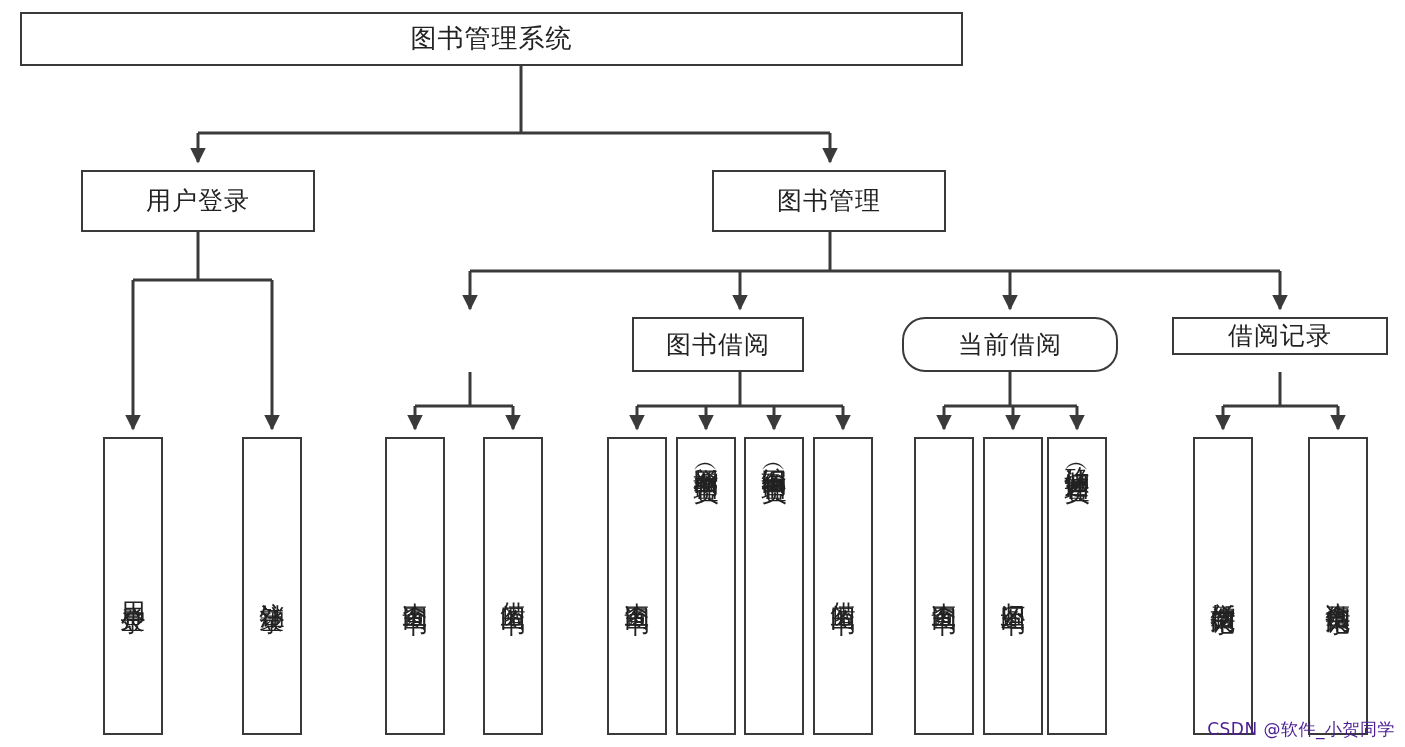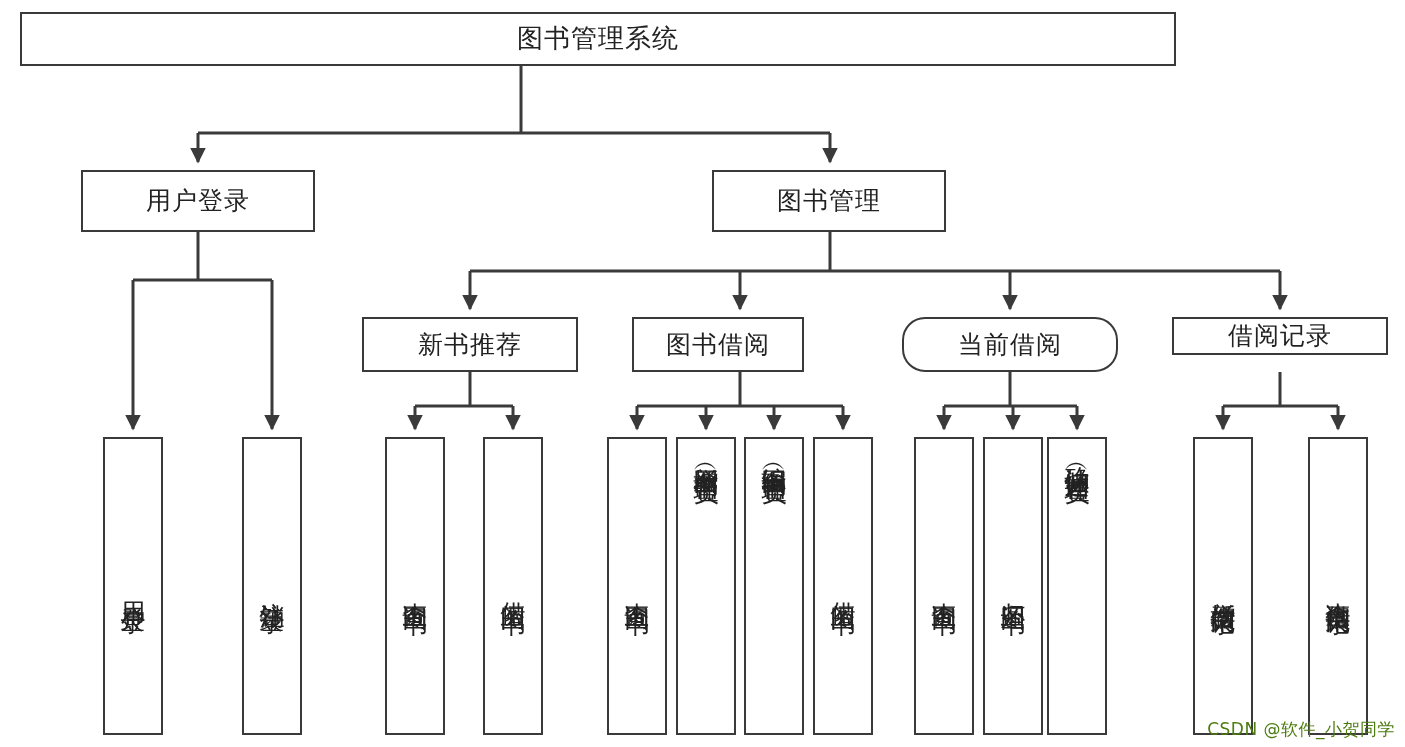--- a/index.html
+++ b/index.html
@@ -71,21 +71,21 @@
   }
   .node.v.anchor-top {
     align-items: flex-start;
     padding-top: 8px;
   }
   #watermark {
     position: absolute;
     right: 10px;
     bottom: 6px;
     font-size: 17px;
-    color: #4d7c0f;
+    color: #4c1d95;
     letter-spacing: 0.5px;
     user-select: none;
     white-space: nowrap;
   }
 </style>
 </head>
 <body>
 
 <div id="diagram-canvas">
 
@@ -132,34 +132,31 @@
       <path d="M 1013 406 L 1013 429" marker-end="url(#arrow)"></path>
       <path d="M 1077 406 L 1077 429" marker-end="url(#arrow)"></path>
 
       <path d="M 1280 372 L 1280 406"></path>
       <path d="M 1223 406 L 1338 406"></path>
       <path d="M 1223 406 L 1223 429" marker-end="url(#arrow)"></path>
       <path d="M 1338 406 L 1338 429" marker-end="url(#arrow)"></path>
     </g>
   </svg>
 
-  <div class="node h" id="node-root" style="left:20px; top:12px; width:1156px; height:54px;">
+  <div class="node h" id="node-root" style="left:20px; top:12px; width:943px; height:54px;">
     <span class="node-label">图书管理系统</span>
   </div>
 
   <div class="node h" style="left:81px; top:170px; width:234px; height:62px;">
     <span class="node-label">用户登录</span>
   </div>
   <div class="node h" style="left:712px; top:170px; width:234px; height:62px;">
     <span class="node-label">图书管理</span>
   </div>
 
-  <div class="node h" style="left:362px; top:317px; width:216px; height:55px;">
-    <span class="node-label">新书推荐</span>
-  </div>
   <div class="node h" style="left:632px; top:317px; width:172px; height:55px;">
     <span class="node-label">图书借阅</span>
   </div>
   <div class="node h" style="left:902px; top:317px; width:216px; height:55px;border-radius:23px;">
     <span class="node-label">当前借阅</span>
   </div>
   <div class="node h" style="left:1172px; top:317px; width:216px; height:38px;">
     <span class="node-label">借阅记录</span>
   </div>
 

